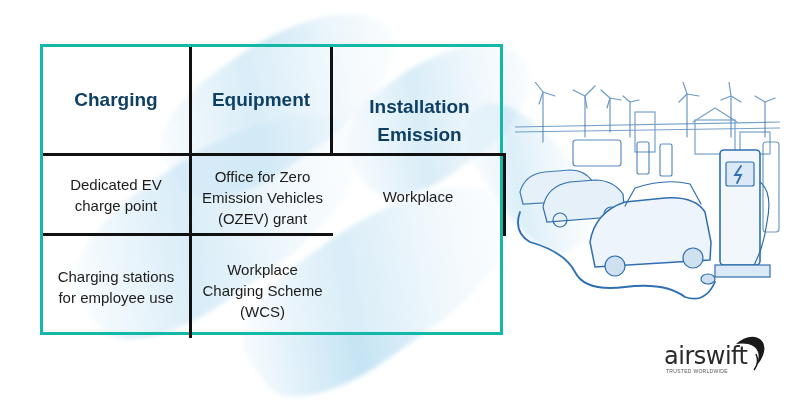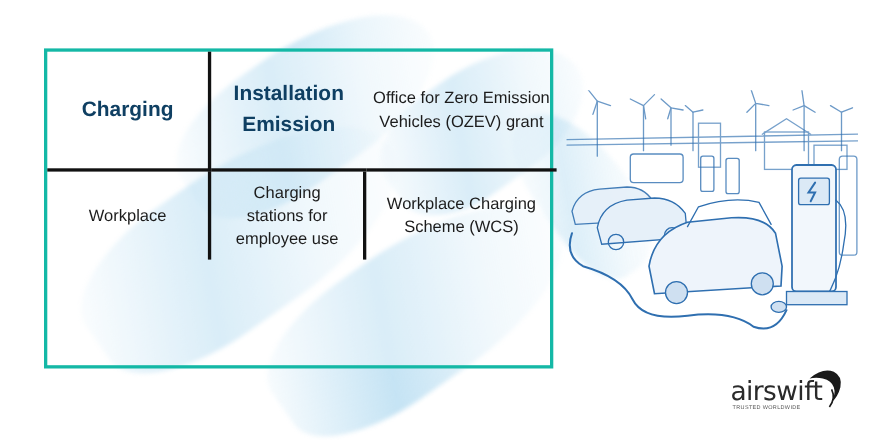--- a/index.html
+++ b/index.html
@@ -22,21 +22,21 @@
       grid-template-rows: 109px 80px 102px;
       background: rgba(255,255,255,0.35);
     }
     .cell {
       box-sizing: border-box;
       display: flex; align-items: center; justify-content: center; text-align: center;
       border-right: 3px solid #111; border-bottom: 3px solid #111;
       padding: 4px 8px;
       color: #1c1c1c; font-size: 15px; line-height: 21px;
     }
-    .cell.last-col { border-right: none; }
+    .cell.last-col { border-right: none; align-items: flex-end; }
     .cell.last-row { border-bottom: none; }
     .cell.head {
       color: #0f3f62; font-weight: bold; font-size: 19px; line-height: 28px;
     }
     .illustration {
       position: absolute; left: 515px; top: 82px; width: 265px; height: 222px;
     }
     .logo {
       position: absolute; left: 662px; top: 336px; width: 110px; height: 40px;
     }
@@ -57,24 +57,30 @@
   <div class="brush" style="left:60px;top:150px;width:320px;height:140px;"></div>
   <div class="brush" style="left:230px;top:220px;width:300px;height:130px;"></div>
   <div class="brush" style="left:340px;top:60px;width:200px;height:110px;"></div>
   <div class="brush" style="left:490px;top:90px;width:80px;height:170px;opacity:0.6;"></div>
 </div>
 
 <div class="table-wrap">
   <div class="cell head">
     <span><span>Charging</span><br></span>
   </div>
+  <div class="cell head">
+    <span>Equipment</span>
+  </div>
   <div class="cell head last-col">
     <span><span>Installation</span><br><span>Emission</span></span>
   </div>
 
+  <div class="cell" style="padding:4px 14px;">
+    <span>Dedicated EV charge point</span>
+  </div>
   <div class="cell last-col" style="padding:4px 0;">
     <span>Office for Zero Emission Vehicles (OZEV) grant</span>
   </div>
 
   <div class="cell last-row">
     <span>Workplace</span>
   </div>
   <div class="cell last-row" style="padding:4px 12px;text-align:center;">
     <span>Charging stations for employee use</span>
   </div>

